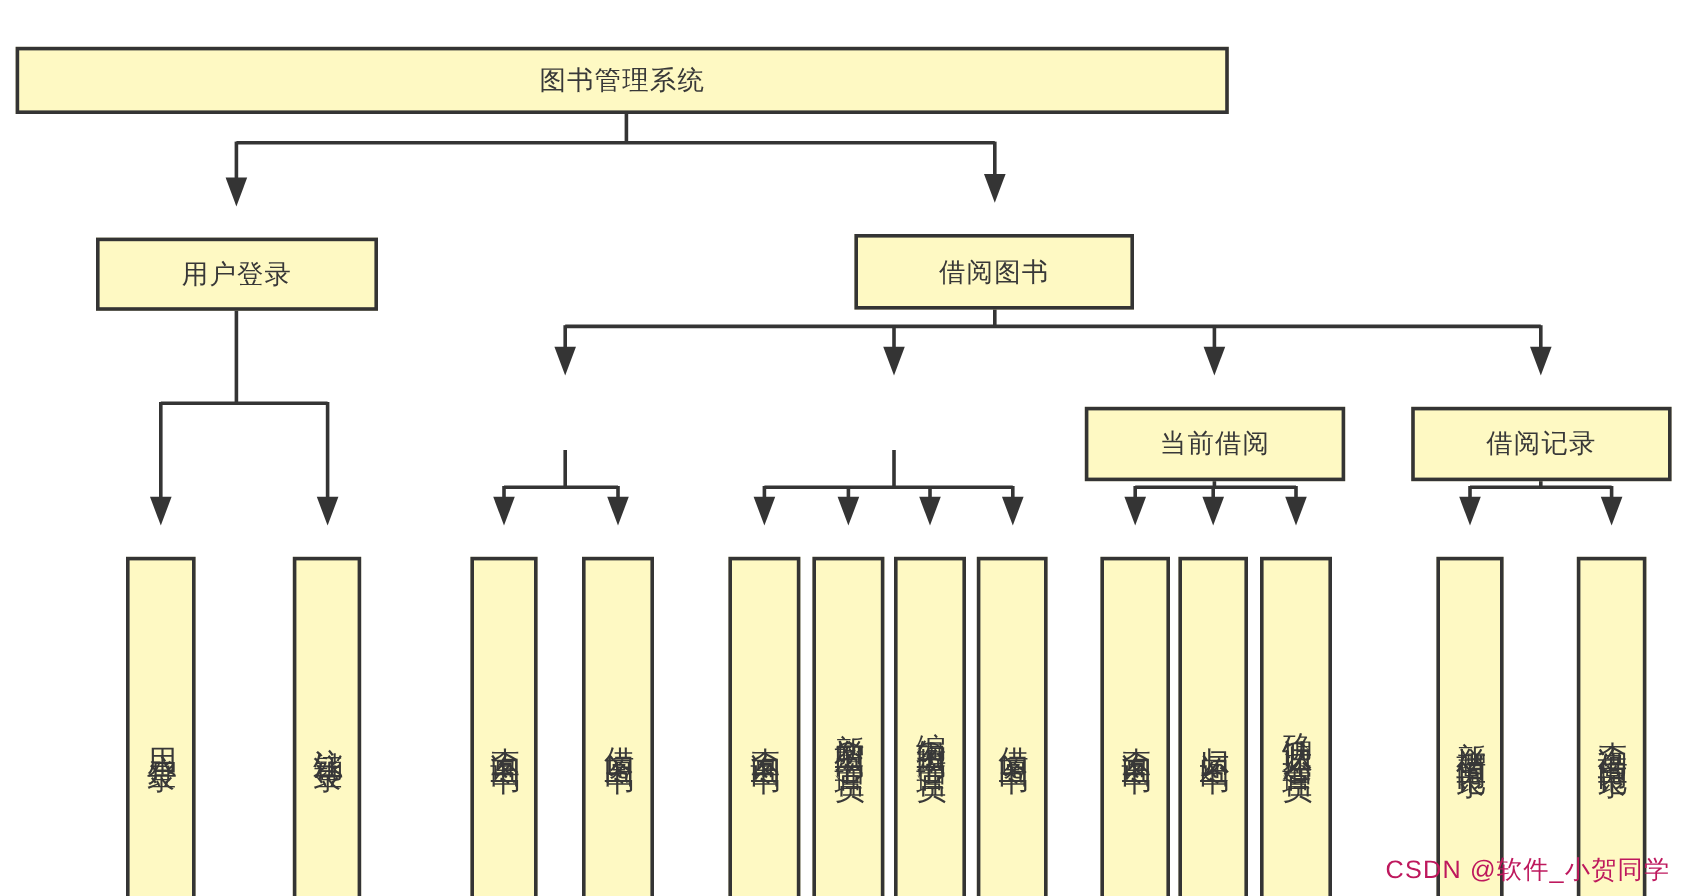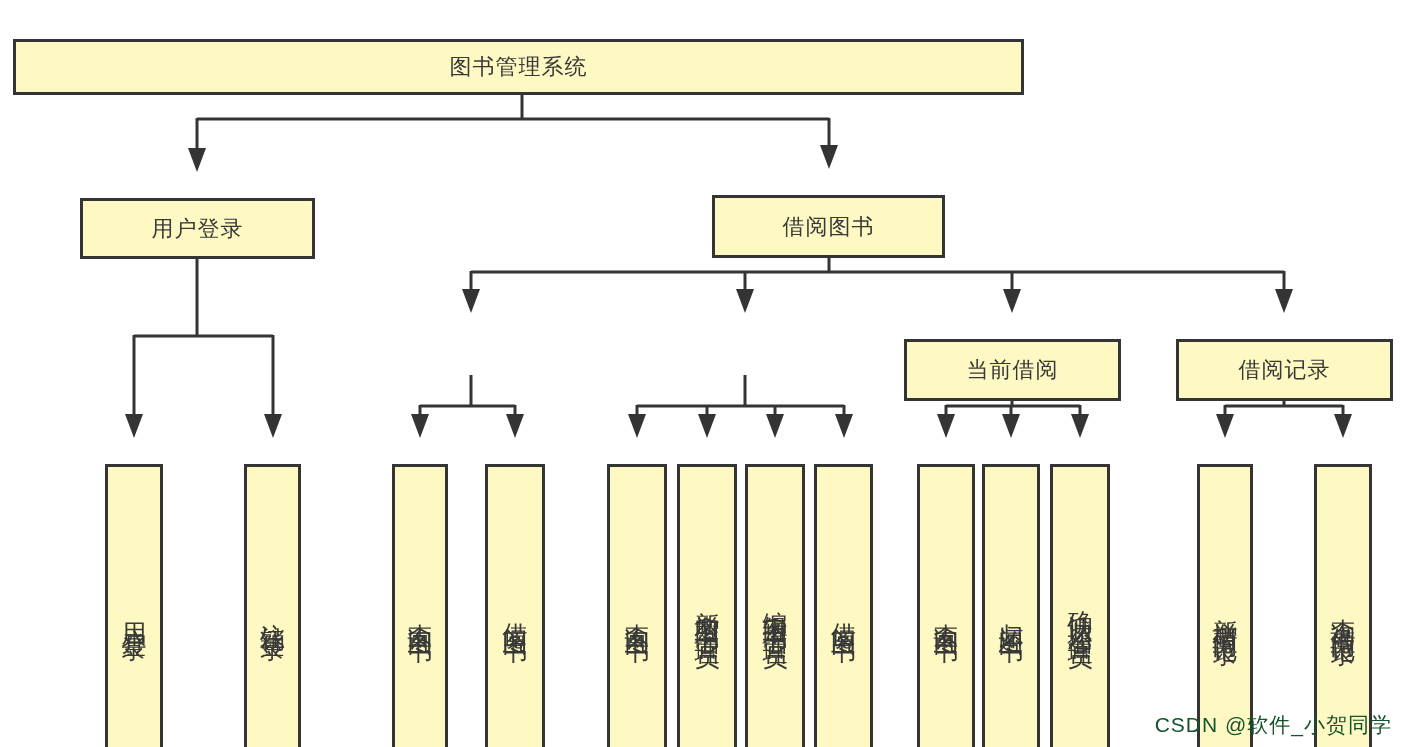--- a/index.html
+++ b/index.html
@@ -15,21 +15,21 @@
     display:flex; align-items:center; justify-content:center;margin-top:26px;
   }
   .h-box { font-size:22px; letter-spacing:1px; }
   .v-box span {
     writing-mode:vertical-rl; text-orientation:mixed;
     font-size:25px; letter-spacing:5px; line-height:1;
     max-height:100%;
   }
   .watermark {
     position:absolute; right:13px; top:711px;
-    font-size:21px; color:#14532d; letter-spacing:1px; z-index:5;
+    font-size:21px; color:#be185d; letter-spacing:1px; z-index:5;
     white-space:nowrap;
   }
   svg line { stroke:#343434; stroke-width:3; }
   svg polygon { fill:#343434; }
 </style>
 </head>
 <body>
 
 <div id="stage">
 

